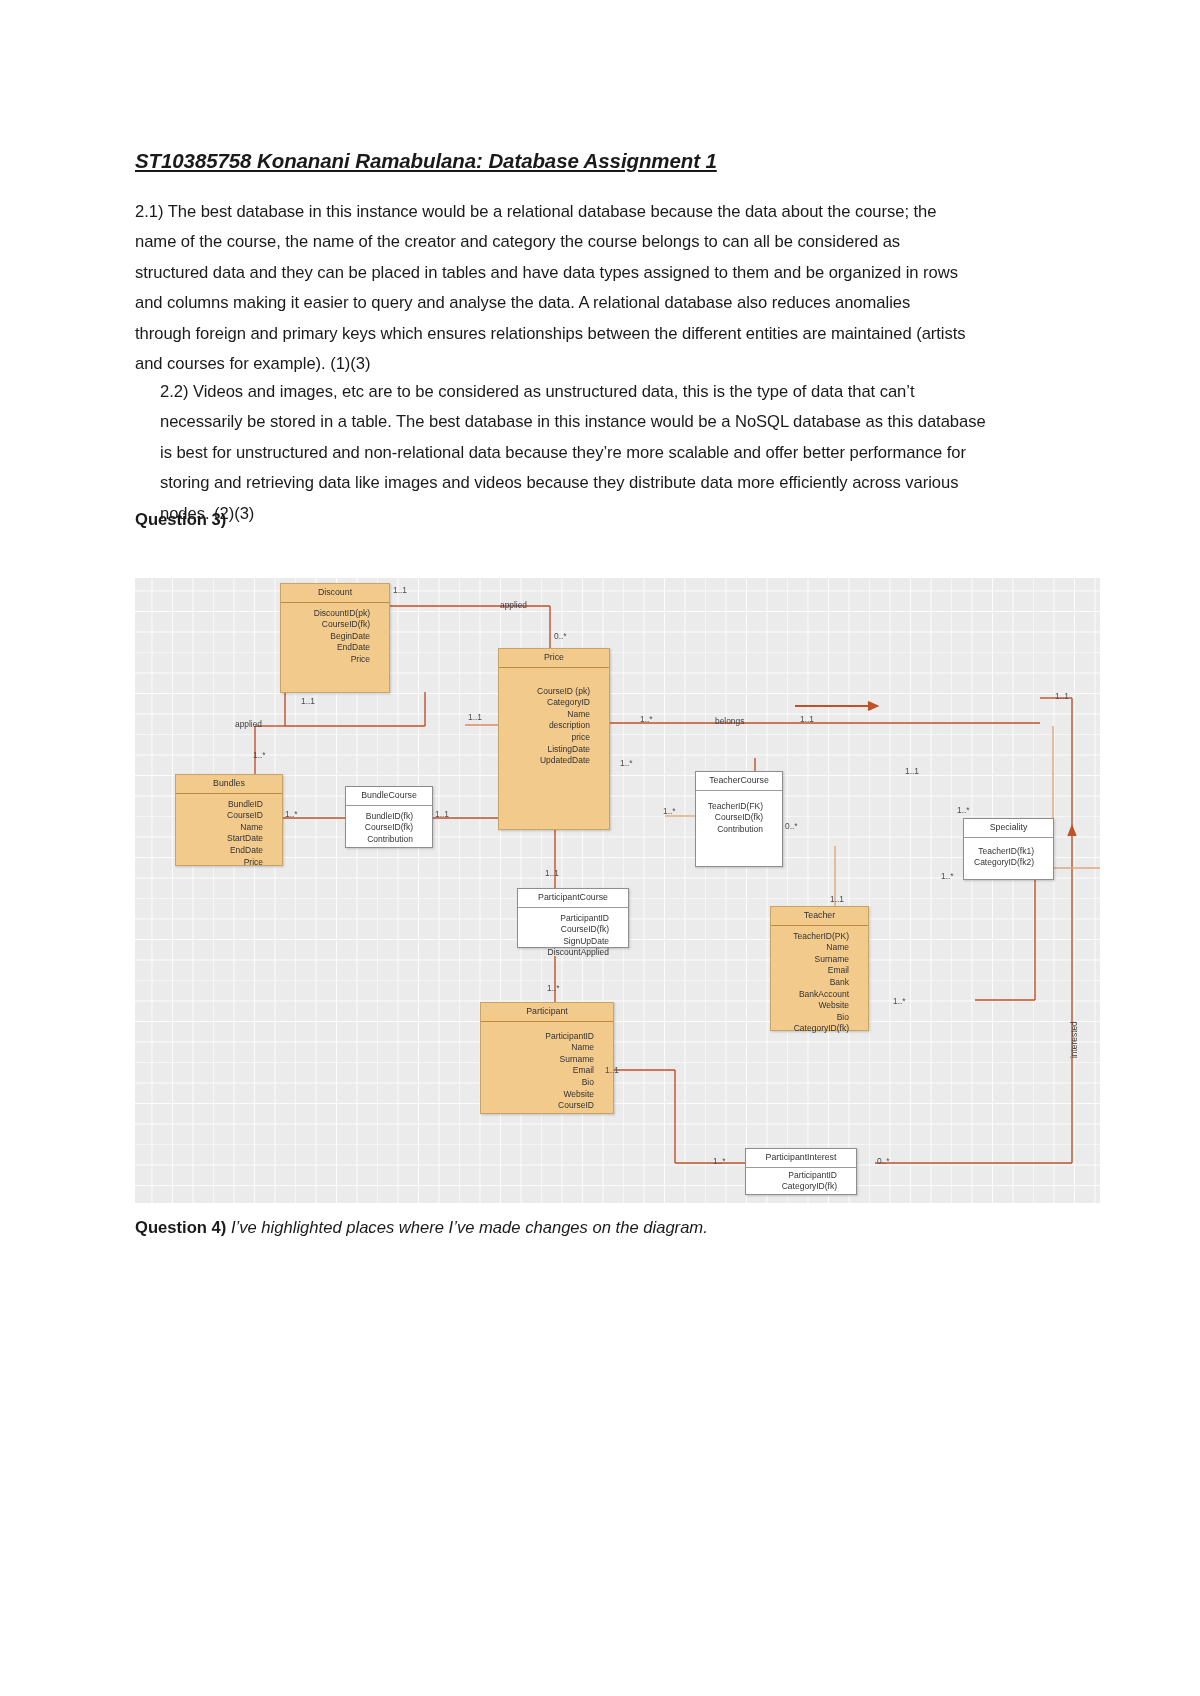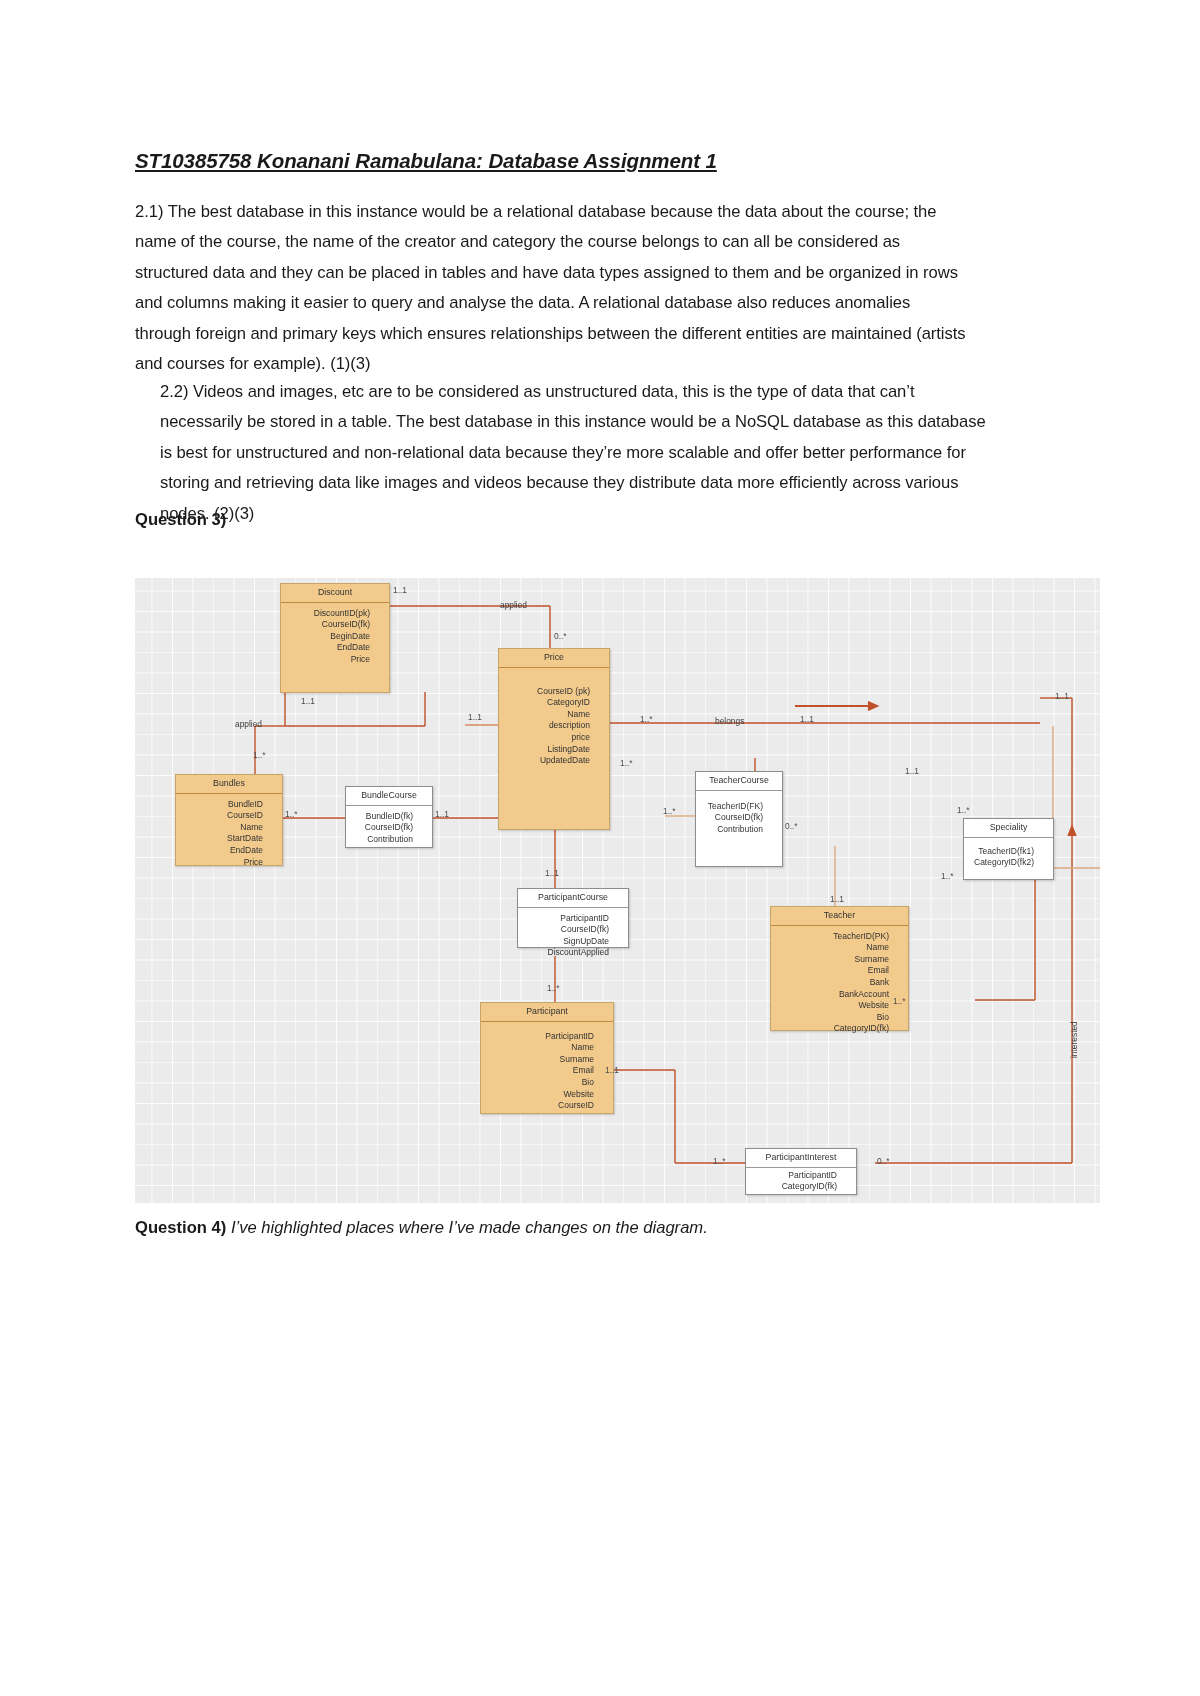--- a/index.html
+++ b/index.html
@@ -199,21 +199,21 @@
     </div>
 
     <div class="ent white" style="left:828px; top:240px; width:91px; height:62px;">
       <div class="hdr">Speciality</div>
       <div class="attrs" style="padding-top:8px;">
         <div>TeacherID(fk1)</div>
         <div>CategoryID(fk2)</div>
       </div>
     </div>
 
-    <div class="ent" style="left:635px; top:328px; width:139px; height:125px;">
+    <div class="ent" style="left:635px; top:328px; width:99px; height:125px;">
       <div class="hdr">Teacher</div>
       <div class="attrs">
         <div>TeacherID(PK)</div>
         <div>Name</div>
         <div>Surname</div>
         <div>Email</div>
         <div>Bank</div>
         <div>BankAccount</div>
         <div>Website</div>
         <div>Bio</div>

